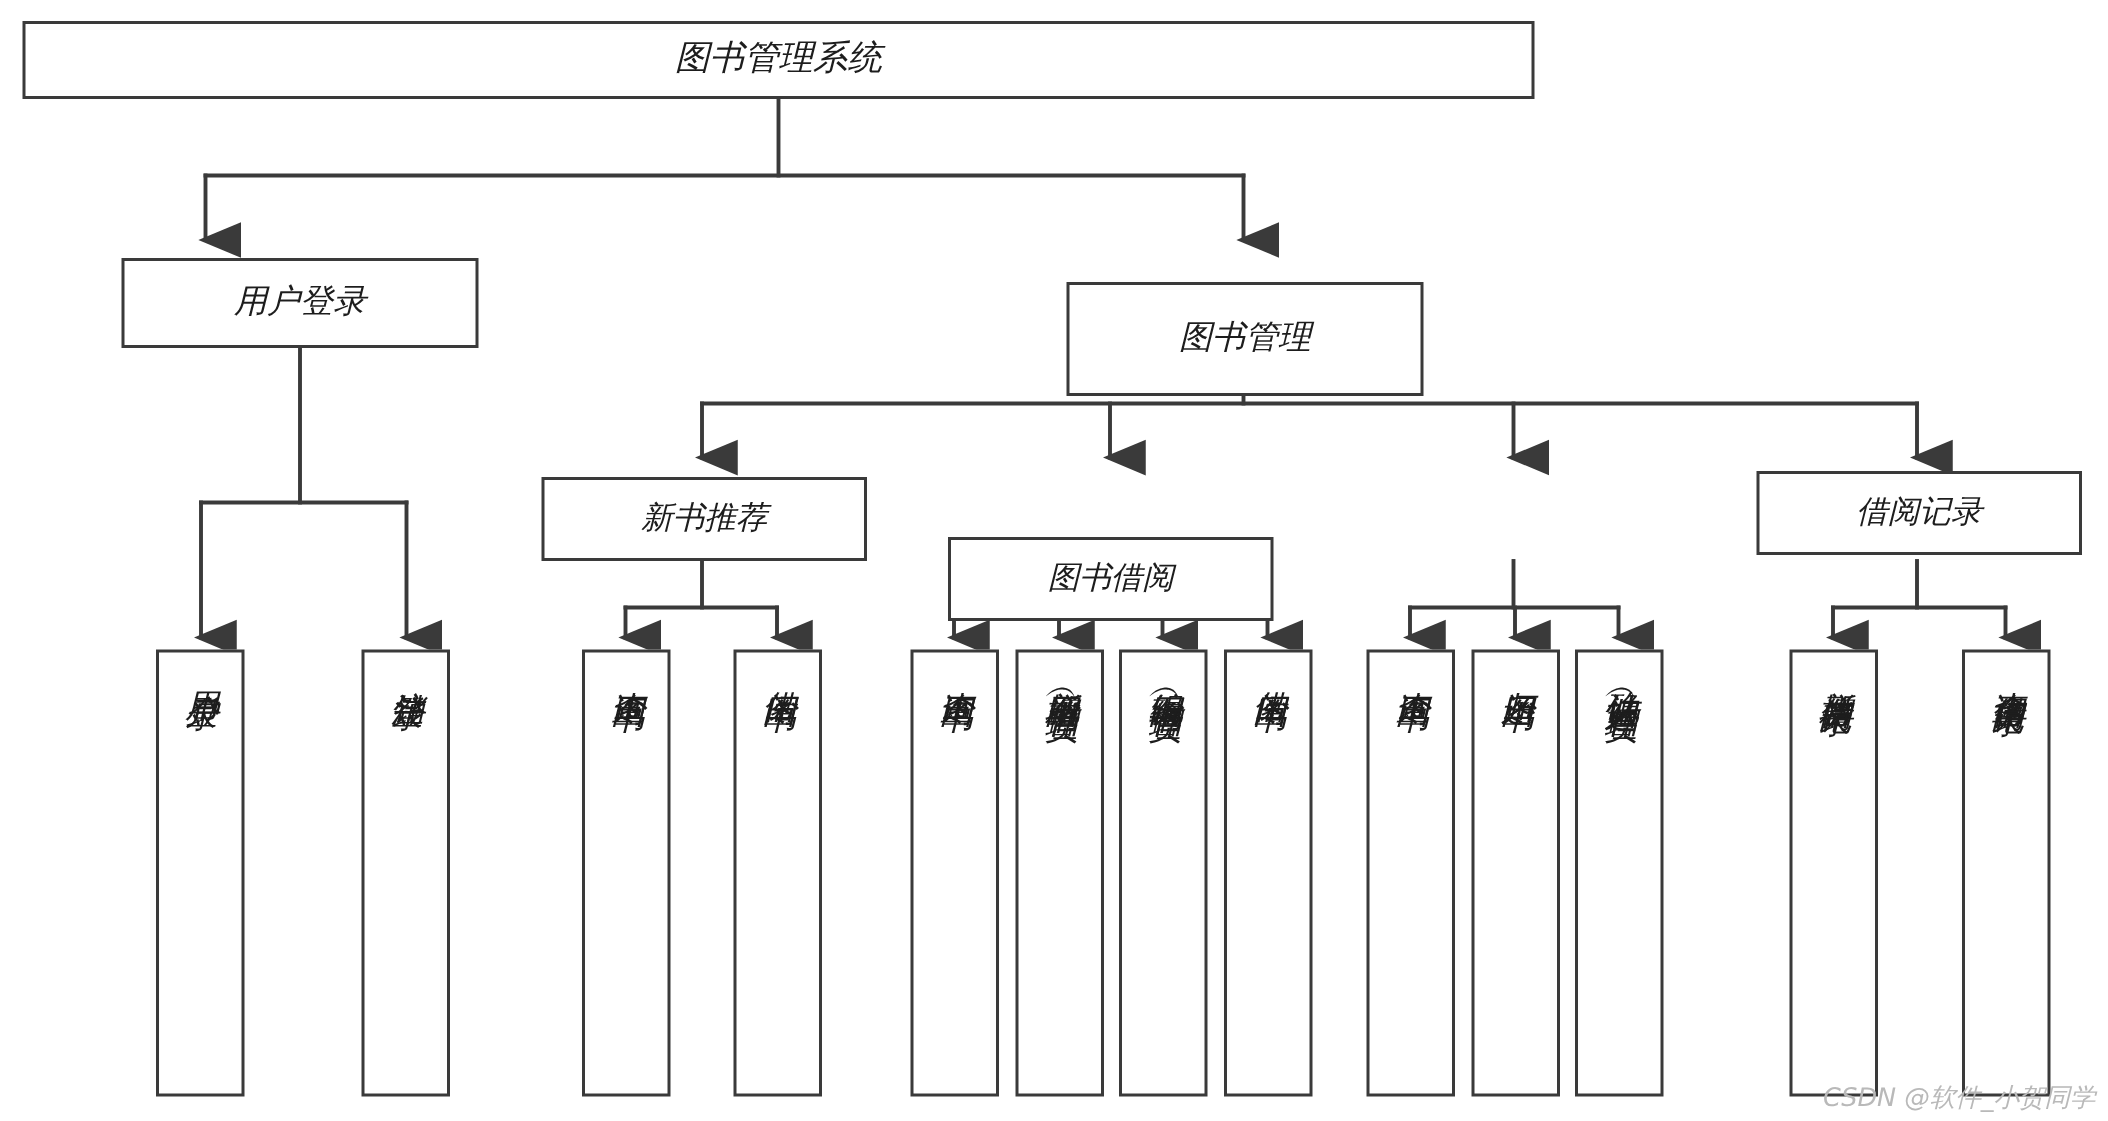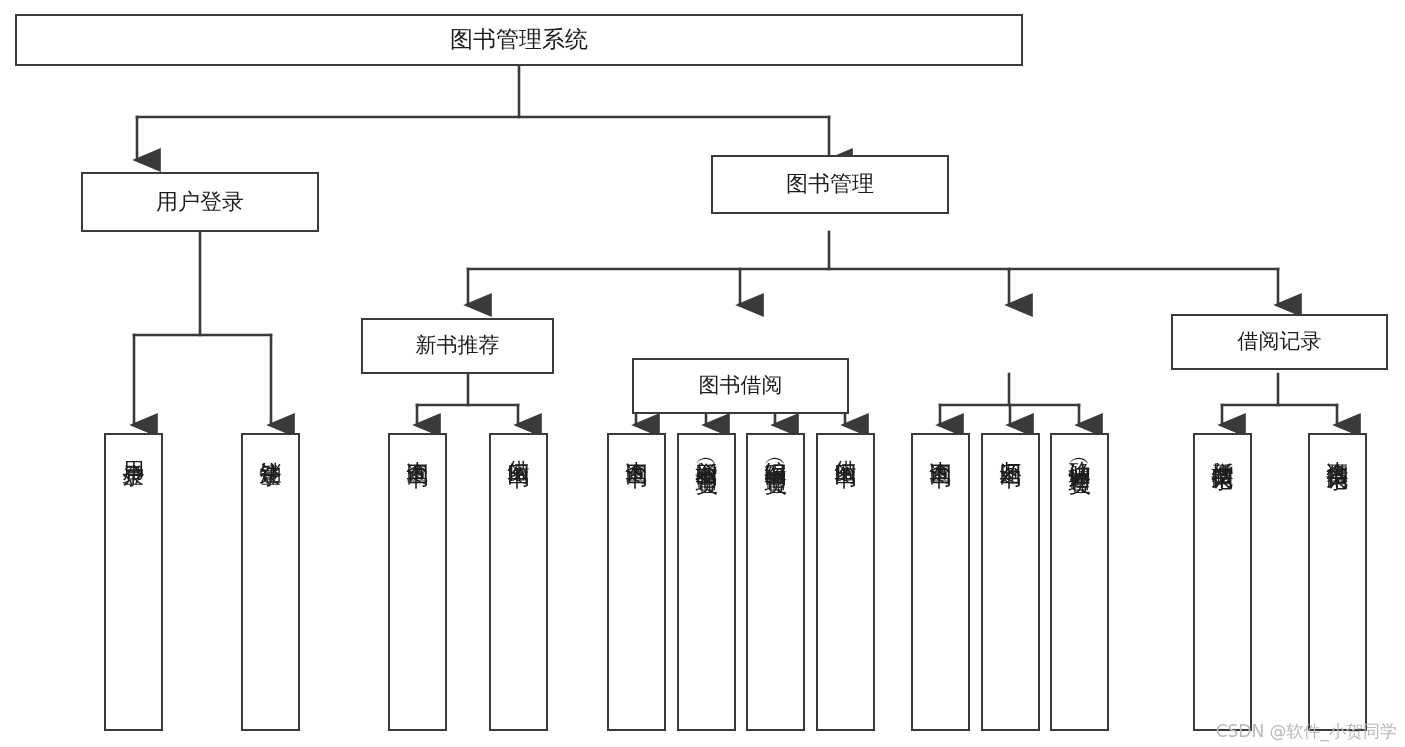--- a/index.html
+++ b/index.html
@@ -7,20 +7,21 @@
   body{
     font-family:"DejaVu Sans","Liberation Sans",sans-serif;
     -webkit-font-smoothing:antialiased;
   }
   #canvas{
     position:relative;
     width:1405px;
     height:747px;
     background:#ffffff;
     overflow:hidden;
+    font-style:italic;
   }
   #edges{
     position:absolute;
     left:0; top:0;
     width:1405px; height:747px;
     pointer-events:none;
   }
   .node{
     position:absolute;
     box-sizing:border-box;
@@ -124,25 +125,25 @@
   </svg>
 
   <div class="node root" style="left:15px; top:14px; width:1008px; height:52px;">
     <span class="node-label">图书管理系统</span>
   </div>
 
   <div class="node lvl1" style="left:81px; top:172px; width:238px; height:60px;">
     <span class="node-label">用户登录</span>
   </div>
 
-  <div class="node lvl1" style="left:711px; top:155px; width:238px; height:59px;">
+  <div class="node lvl1" style="left:711px; top:188px; width:238px; height:76px;">
     <span class="node-label">图书管理</span>
   </div>
 
-  <div class="node lvl2" style="left:361px; top:318px; width:193px; height:56px;">
+  <div class="node lvl2" style="left:361px; top:318px; width:217px; height:56px;">
     <span class="node-label">新书推荐</span>
   </div>
 
   <div class="node lvl2" style="left:632px; top:318px; width:217px; height:56px;margin-top:40px;">
     <span class="node-label">图书借阅</span>
   </div>
 
 
   <div class="node lvl2" style="left:1171px; top:314px; width:217px; height:56px;">
     <span class="node-label">借阅记录</span>

